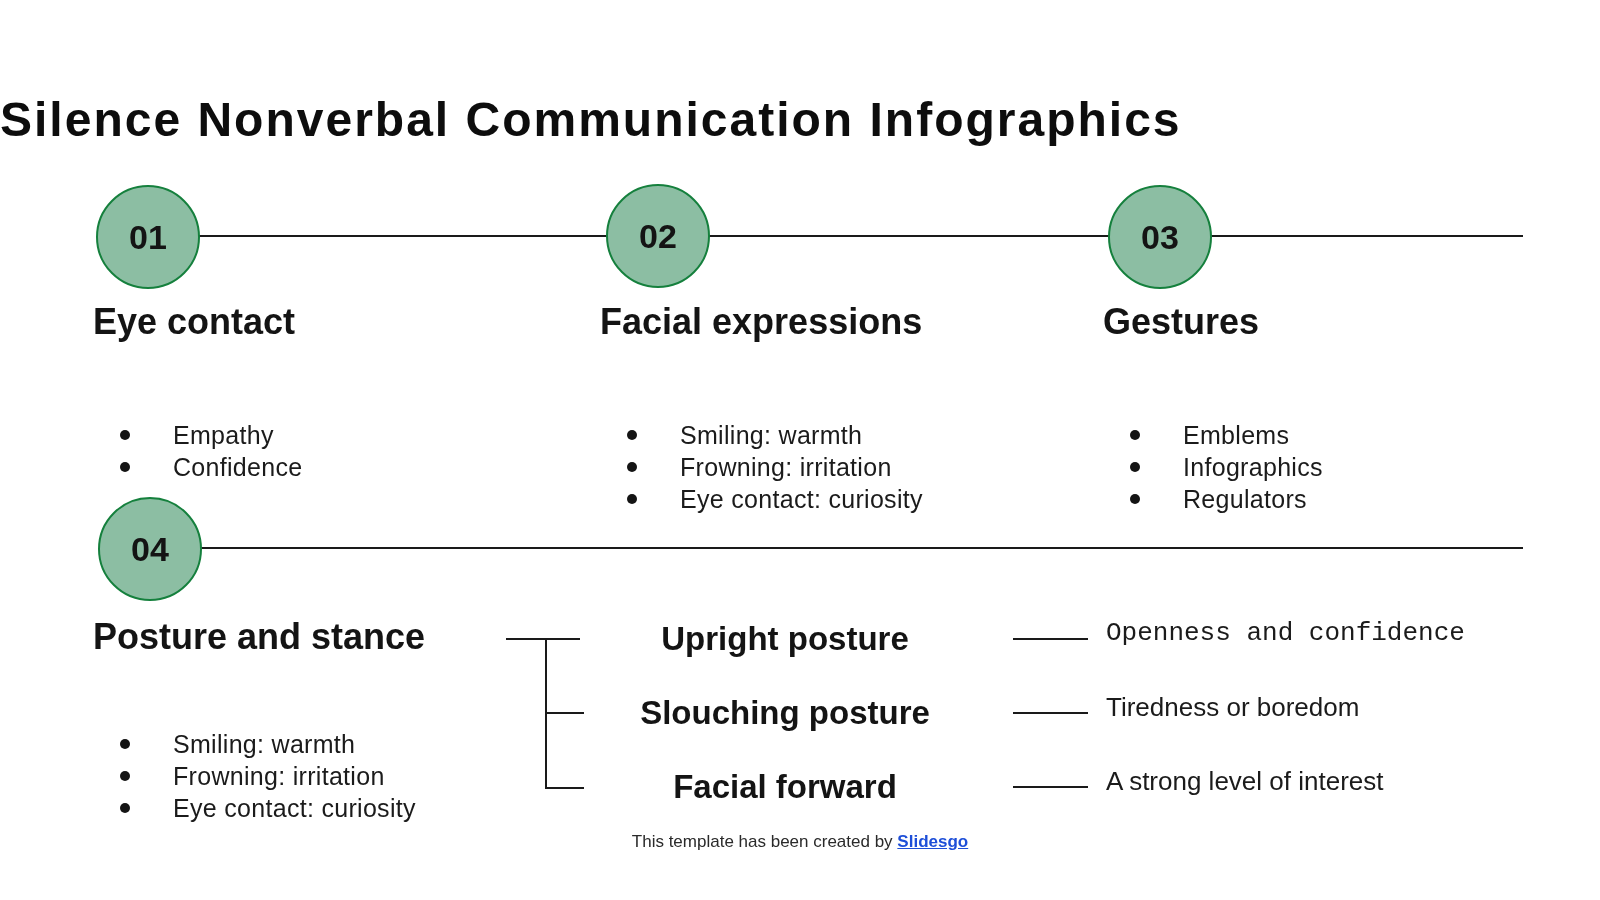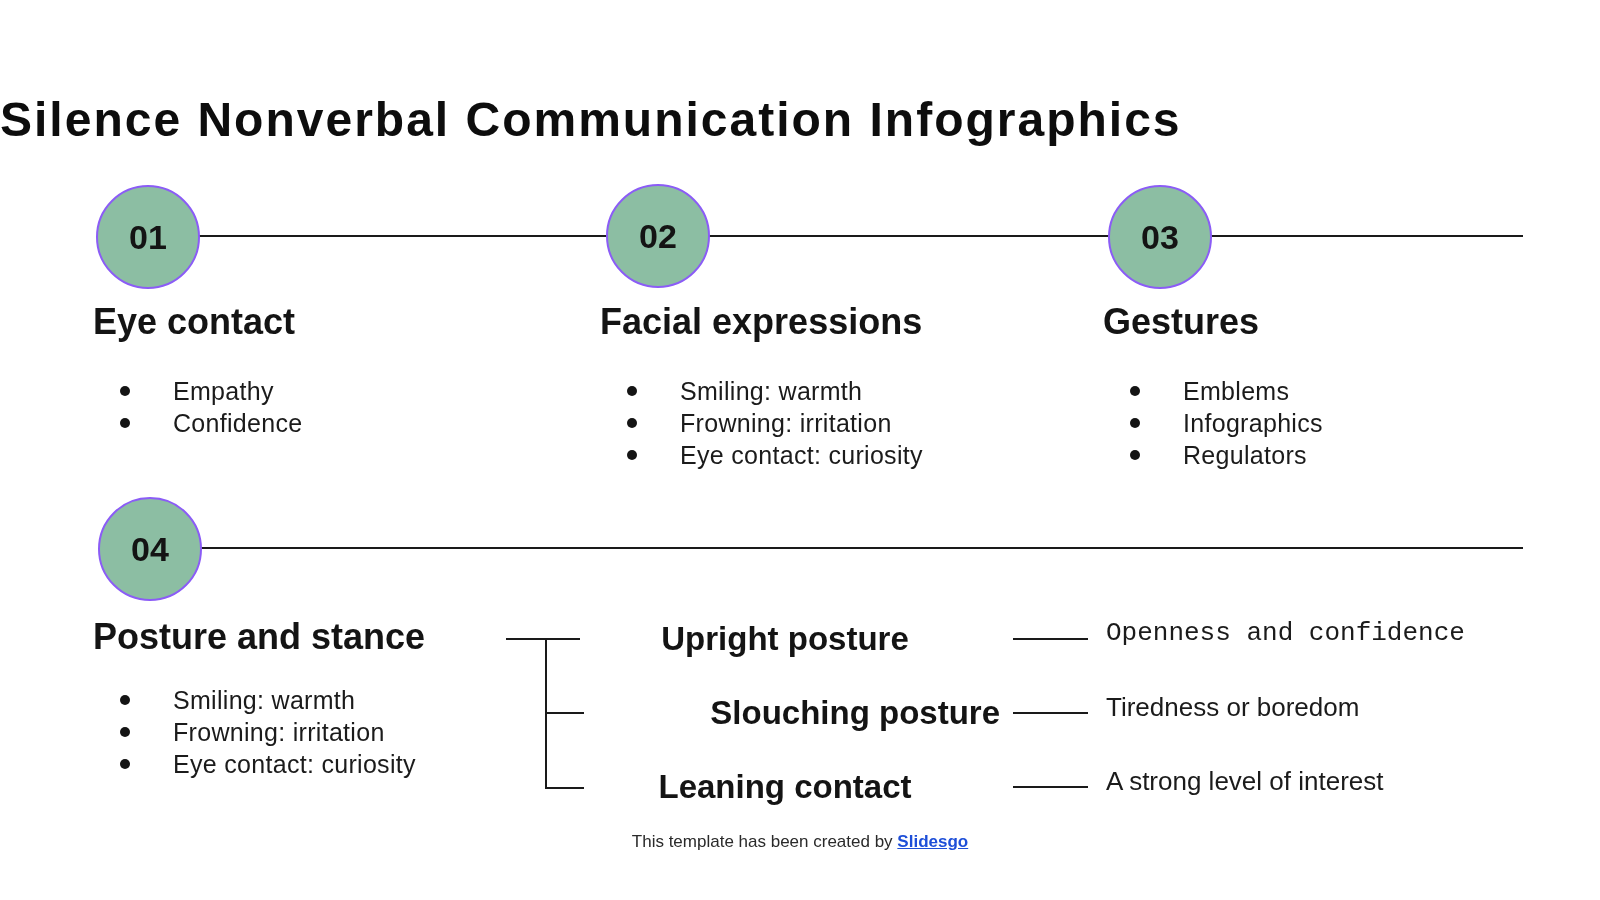--- a/index.html
+++ b/index.html
@@ -32,37 +32,37 @@
     position: absolute;
     width: 2px;
     background: #1a1a1a;
   }
   .circle {
     position: absolute;
     width: 104px; height: 104px;
     box-sizing: border-box;
     border-radius: 50%;
     background: var(--accent, #8cbea3);
-    border: 2px solid #8b5cf6;
+    border: 2px solid #15803d;
     display: flex;
     align-items: center;
     justify-content: center;
     font-size: 34px;
     font-weight: bold;
     color: #141414;
   }
   .heading {
     position: absolute;
     font-size: 36px;
     font-weight: bold;
     line-height: 44px;
     color: #141414;
     white-space: nowrap;
   }
-  .bullets { position: absolute; }
+  .bullets { position: absolute; margin-top: 44px; }
   .bullet-row {
     display: flex;
     align-items: center;
     height: 32px;
     font-size: 25px;
     letter-spacing: 0.3px;
     color: #1b1b1b;
     white-space: nowrap;
   }
   .dot {
@@ -190,25 +190,25 @@
 
   <div class="hline" style="left:506px; top:638px; width:74px;"></div>
   <div class="vline" style="left:545px; top:638px; height:151px;"></div>
   <div class="hline" style="left:545px; top:712px; width:39px;"></div>
   <div class="hline" style="left:545px; top:787px; width:39px;"></div>
 
   <div class="posture-label" style="top:618px;">Upright posture</div>
   <div class="hline" style="left:1013px; top:638px; width:75px;"></div>
   <div class="posture-desc" style="top:617px;font-family:Liberation Mono, monospace;">Openness and confidence</div>
 
-  <div class="posture-label" style="top:692px;text-align:right;">Slouching posture</div>
+  <div class="posture-label" style="top:692px;">Slouching posture</div>
   <div class="hline" style="left:1013px; top:712px; width:75px;"></div>
   <div class="posture-desc" style="top:691px;">Tiredness or boredom</div>
 
-  <div class="posture-label" style="top:766px;">Leaning contact</div>
+  <div class="posture-label" style="top:766px;">Facial forward</div>
   <div class="hline" style="left:1013px; top:786px; width:75px;"></div>
   <div class="posture-desc" style="top:765px;">A strong level of interest</div>
 
   <div class="footer">
     <span>This template has been created by </span><span class="brand">Slidesgo</span>
   </div>
 
 </div>
 
 </body></html>

